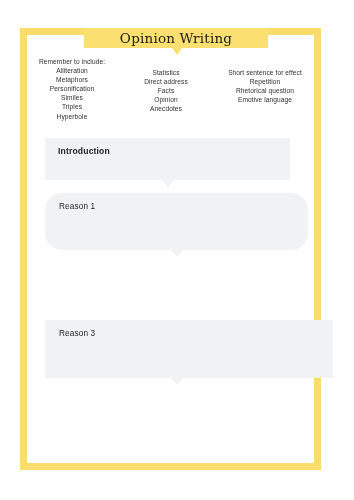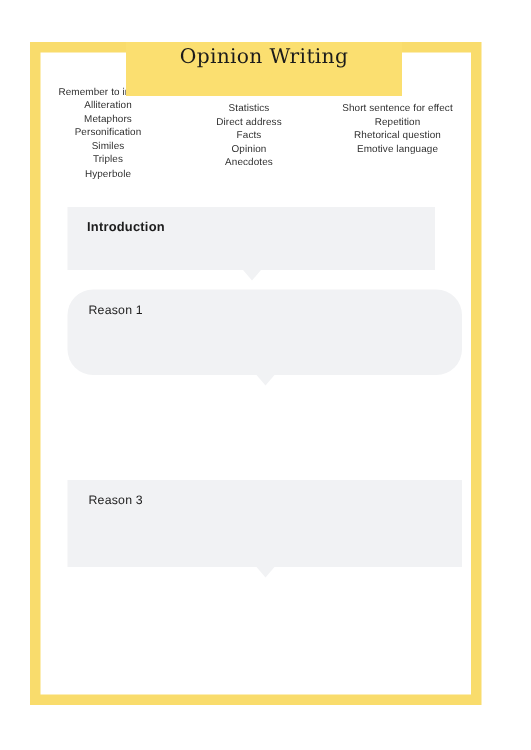--- a/index.html
+++ b/index.html
@@ -35,21 +35,21 @@
     border: 7px solid #f9dc6c;
     background: transparent;
   }
 
   
   .title-banner {
     position: absolute;
     left: 84px;
     top: 28px;
     width: 184px;
-    height: 36px;
+    height: 20px;
     background: #fbdf70;
     z-index: 5;
     text-decoration: underline;
   }
   .title-text {
     position: absolute;
     left: 0;
     top: 0;
     width: 184px;
     height: 20px;
@@ -130,21 +130,21 @@
   
   #box-introduction { left: 45px; top: 138px; width: 245px; height: 42px; }
   #box-introduction .box-notch { left: 117px; }
 
   #box-reason-1 { left: 45px; top: 193px; width: 263px; height: 57px; border-radius: 17px; }
   #box-reason-1 .box-notch { left: 126px; }
 
   #box-reason-2 { left: 48px; top: 258px; width: 260px; height: 55px; }
   #box-reason-2 .box-notch { left: 124px; }
 
-  #box-reason-3 { left: 45px; top: 320px; width: 263px; height: 58px; }
+  #box-reason-3 { left: 45px; top: 320px; width: 263px; height: 58px; padding-left: 25px; }
   #box-reason-3 .box-notch { left: 126px; }
 
   #box-conclusion { left: 48px; top: 411px; width: 260px; height: 44px; }
   #box-conclusion .box-notch { left: 124px; }
 </style>
 </head>
 <body>
 
 <div id="poster">
 

